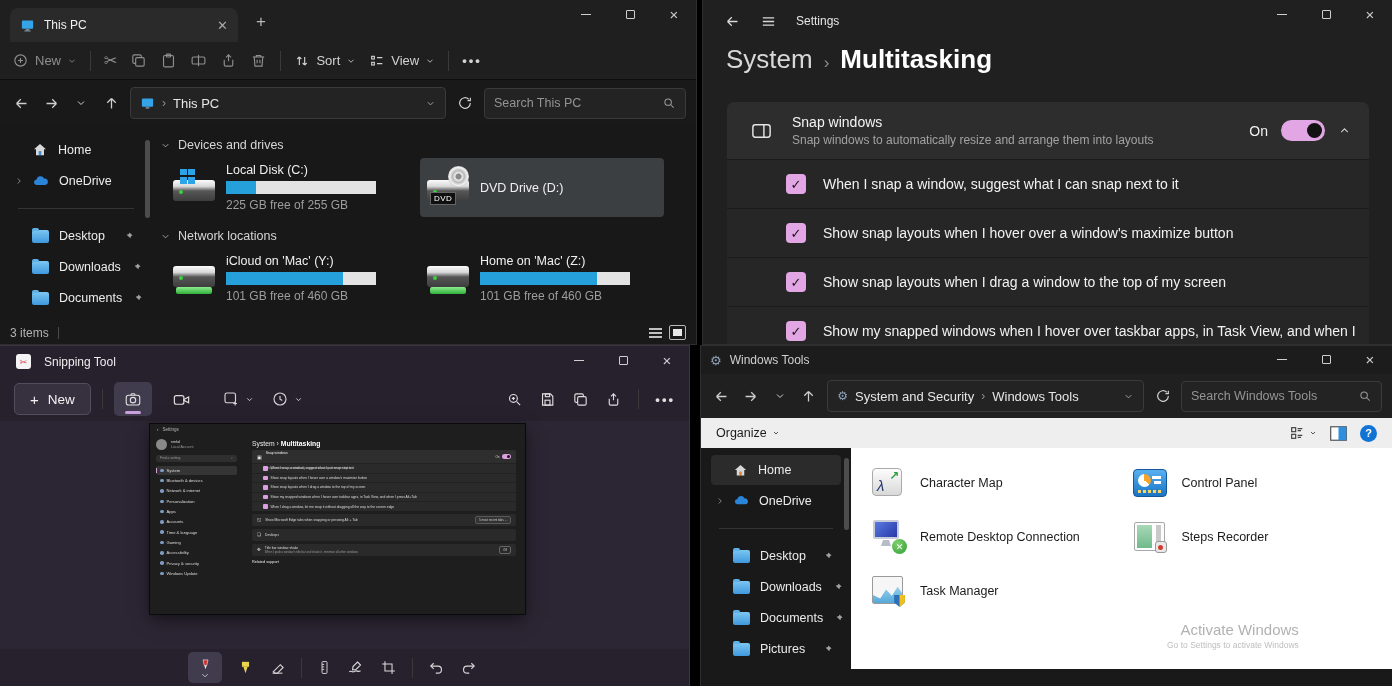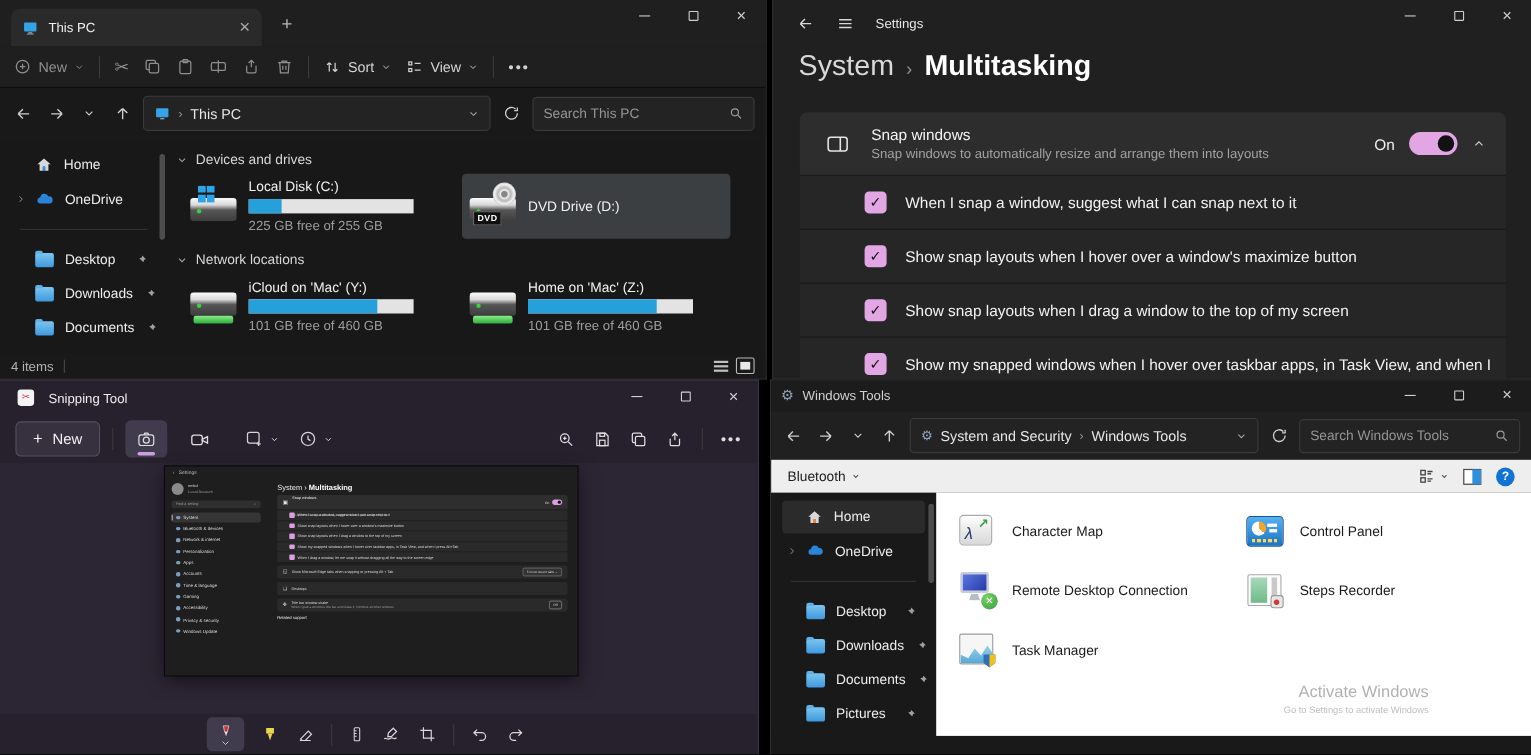--- a/index.html
+++ b/index.html
@@ -60,21 +60,21 @@
   
   .drive{width:44px;height:36px;position:relative;flex:none}
   .drive .dbox{position:absolute;left:1px;bottom:5px;width:42px;height:21px;border-radius:3px;background:linear-gradient(180deg,#fbfbfb 0%,#d9d9d9 30%,#565656 52%,#3d3d3d 100%)}
   .drive .led{position:absolute;left:7px;bottom:12px;width:4px;height:4px;border-radius:50%;background:#39d13e}
   .drive.net .dbox{bottom:10px}
   .drive.net .led{bottom:17px}
   .drive.net .greenbar{position:absolute;left:4px;bottom:3px;width:36px;height:7px;border-radius:2px;background:linear-gradient(#8cec8c,#2fae3a)}
   .winlogo{position:absolute;left:8px;top:-1px;width:15px;height:15px;display:grid;grid-template-columns:1fr 1fr;grid-template-rows:1fr 1fr;gap:1.5px}
   .winlogo i{background:#2da3e8}
   .drive.dvd .disc{position:absolute;right:1px;top:-4px;width:21px;height:21px;border-radius:50%;background:radial-gradient(circle,#888 0 2.5px,#ececec 3.5px,#b9b9b9 6px,#f3f3f3 9px,#c9c9c9 10.5px)}
-  .drive.dvd .badge{position:absolute;left:4px;bottom:1px;background:#101010;color:#fff;font-size:8px;font-weight:bold;padding:1px 3px;border:1px solid #666;letter-spacing:.5px}
+  .drive.dvd .badge{position:absolute;left:4px;bottom:1px;background:#101010;color:#fff;font-size:8px;font-weight:normal;padding:1px 3px;border:1px solid #666;letter-spacing:.5px}
 
   
   #win-settings{left:702px;top:0;width:690px;height:345px;background:#202020;border-left:1px solid #2e2e2e;border-bottom:1px solid #2e2e2e}
   .st-title{height:42px;display:flex;align-items:center;gap:19px;padding-left:21px;font-size:12px;color:#e6e6e6}
   .st-crumb{display:flex;align-items:baseline;gap:11px;padding-left:23px;margin-top:2px}
   .st-crumb .parent{font-size:26px;font-weight:400;color:#d8d8d8}
   .st-crumb .csep{font-size:17px;color:#8f8f8f}
   .st-crumb .current{font-size:26px;font-weight:600;color:#ffffff}
   .st-card{position:absolute;left:24px;right:23px;top:102px;border-radius:7px;overflow:hidden;background:#262626}
   .st-head{height:57px;display:flex;align-items:center;gap:19px;padding:0 18px 0 23px;background:#2d2d2d}
@@ -438,21 +438,21 @@
             <div class="pbar">
                 <div class="pfill" style="width: 78%;"></div>
               </div>
             <span class="cap-txt">101 GB free of 460 GB</span>
           </div>
         </div>
       </div>
     </div>
   </div>
   <div class="statusbar">
-    <span>4 items</span>
+    <span>3 items</span>
     <span class="sdiv"></span>
     <span class="viewtoggles">
       <span class="vt-lines">
           <i></i>
           <i></i>
           <i></i>
         </span>
       <span class="vt-box">
           <span class="inner"></span>
         </span>
@@ -813,21 +813,21 @@
       </span>
     <div class="searchbox">
       <input type="text" placeholder="Search Windows Tools" style="">
       <svg width="14" height="14" viewBox="0 0 24 24" fill="none" stroke="#9a9a9a" stroke-width="1.8">
           <circle cx="10.5" cy="10.5" r="5.5"></circle>
           <path d="M15 15l5 5"></path>
         </svg>
     </div>
   </div>
   <div class="wt-organize">
-    <span>Bluetooth</span>
+    <span>Organize</span>
     <svg width="8" height="8" viewBox="0 0 24 24" fill="none" stroke="#555" stroke-width="3">
         <path d="M6 9l6 6 6-6"></path>
       </svg>
     <div class="wt-orgright">
       <span style="display:flex;align-items:center;gap:4px">
         <svg width="16" height="16" viewBox="0 0 24 24" fill="none" stroke="#444" stroke-width="1.8">
             <rect x="4" y="4" width="6" height="6"></rect>
             <path d="M13 5.5h7M13 8.5h5"></path>
             <rect x="4" y="14" width="6" height="6"></rect>
             <path d="M13 15.5h7M13 18.5h5"></path>

